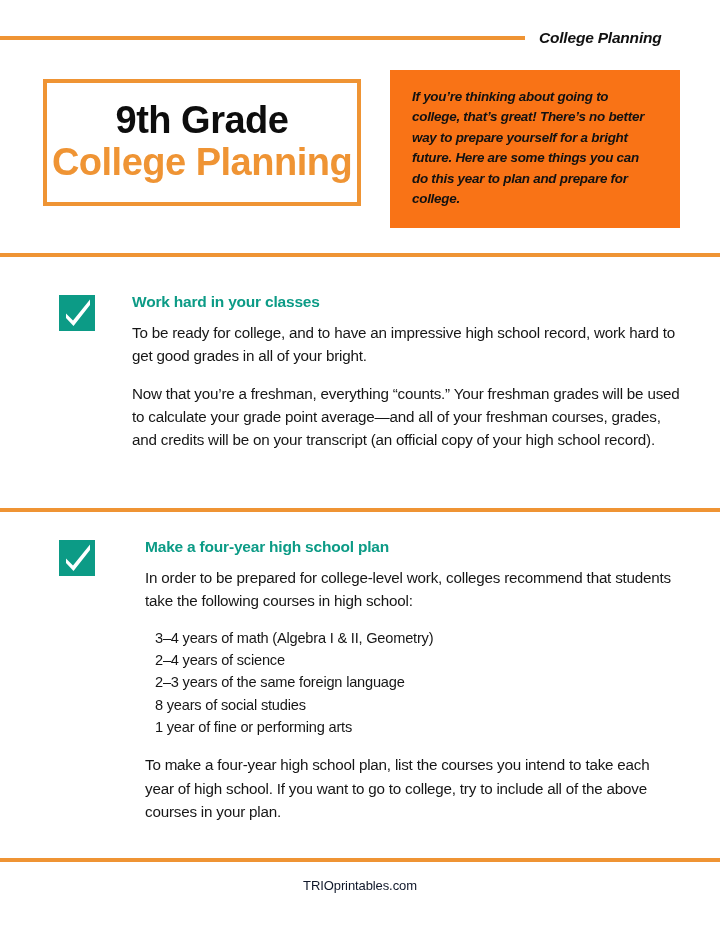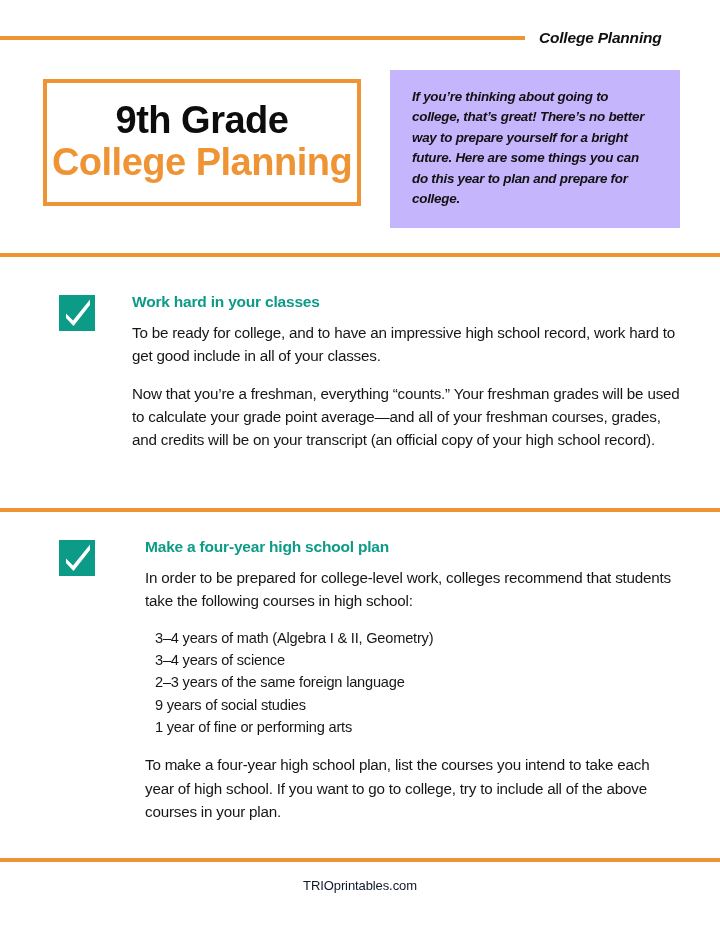--- a/index.html
+++ b/index.html
@@ -82,21 +82,21 @@
     white-space: nowrap;
   }
 
   
   .intro-box {
     position: absolute;
     left: 390px;
     top: 70px;
     width: 290px;
     height: 158px;
-    background: #c4b5fd;
+    background: #f97316;
     padding: 17px 22px 12px 22px;
   }
   .intro-text {
     font-size: 13.4px;
     font-style: italic;
     font-weight: bold;
     line-height: 1.52;
     color: #111111;
     letter-spacing: -0.25px;
   }
@@ -219,41 +219,41 @@
   <div class="section" id="section-1">
     <div class="check-col">
       <div class="checkbox">
         <svg width="36" height="36" viewBox="0 0 36 36" aria-hidden="true">
           <path d="M7 18.5 L14 25.5 L31 4.5 L31 10 L14.5 31 L7 23 Z" fill="#ffffff"></path>
         </svg>
       </div>
     </div>
     <div class="section-body">
       <div class="section-heading">Work hard in your classes</div>
-      <p class="para">To be ready for college, and to have an impressive high school record, work hard to get good include in all of your classes.</p>
+      <p class="para">To be ready for college, and to have an impressive high school record, work hard to get good grades in all of your bright.</p>
       <p class="para">Now that you’re a freshman, everything “counts.” Your freshman grades will be used to calculate your grade point average—and all of your freshman courses, grades, and credits will be on your transcript (an official copy of your high school record).</p>
     </div>
   </div>
 
   <div class="section" id="section-2">
     <div class="check-col">
       <div class="checkbox">
         <svg width="36" height="36" viewBox="0 0 36 36" aria-hidden="true">
           <path d="M7 18.5 L14 25.5 L31 4.5 L31 10 L14.5 31 L7 23 Z" fill="#ffffff"></path>
         </svg>
       </div>
     </div>
     <div class="section-body">
       <div class="section-heading">Make a four-year high school plan</div>
       <p class="para">In order to be prepared for college-level work, colleges recommend that students take the following courses in high school:</p>
       <ul class="course-list">
         <li>3–4 years of math (Algebra I &amp; II, Geometry)</li>
-        <li>3–4 years of science</li>
+        <li>2–4 years of science</li>
         <li>2–3 years of the same foreign language</li>
-        <li>9 years of social studies</li>
+        <li>8 years of social studies</li>
         <li>1 year of fine or performing arts</li>
       </ul>
       <p class="para">To make a four-year high school plan, list the courses you intend to take each year of high school. If you want to go to college, try to include all of the above courses in your plan.</p>
     </div>
   </div>
 
   <div class="footer">
     <span class="footer-link">TRIOprintables.com</span>
   </div>
 

